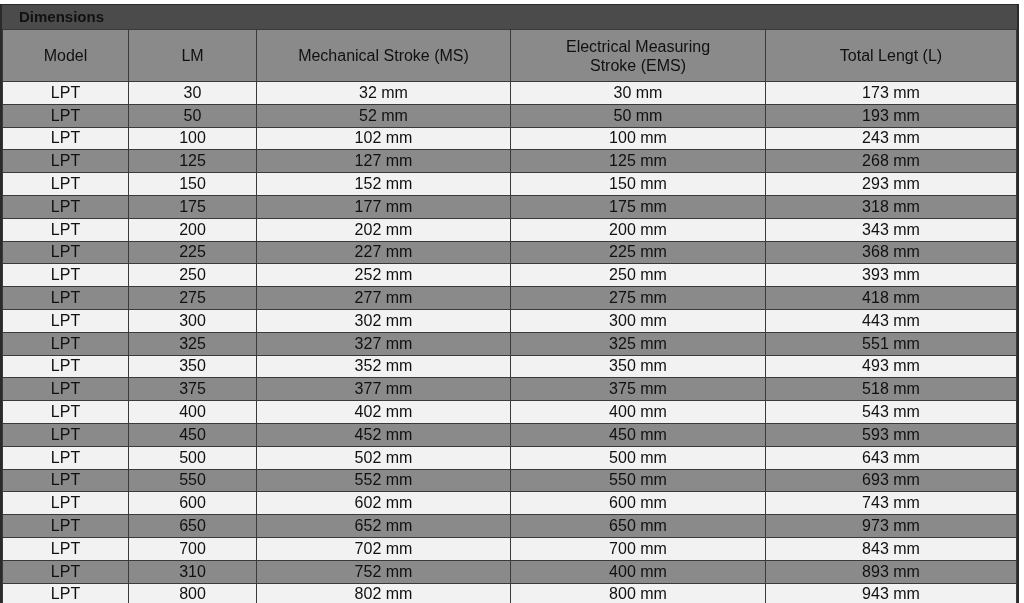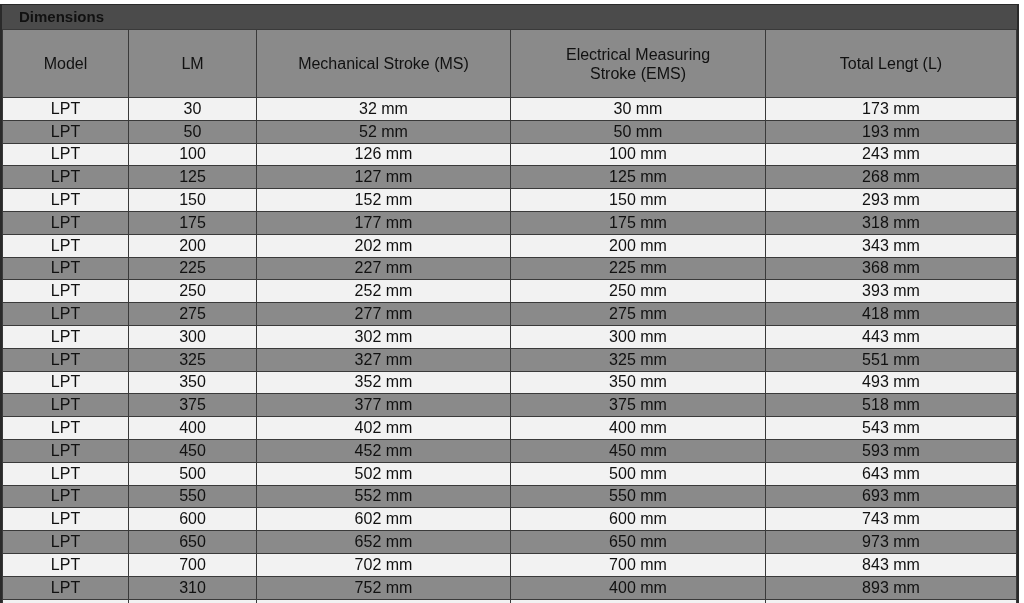--- a/index.html
+++ b/index.html
@@ -27,21 +27,21 @@
         <col style="width:128px">
         <col style="width:254px">
         <col style="width:255px">
         <col>
     </colgroup>
     <thead>
       <tr>
         <th>Model</th>
         <th>LM</th>
         <th>Mechanical Stroke (MS)</th>
-        <th style="padding:12px 30px;text-align:center;">Electrical Measuring Stroke (EMS)</th>
+        <th style="padding:4px 30px;text-align:center;">Electrical Measuring Stroke (EMS)</th>
         <th>Total Lengt (L)</th>
       </tr>
     </thead>
     <tbody id="tbody">
         <tr class="odd">
           <td>LPT</td>
           <td>30</td>
           <td>32 mm</td>
           <td>30 mm</td>
           <td>173 mm</td>
@@ -49,21 +49,21 @@
         <tr class="even">
           <td>LPT</td>
           <td>50</td>
           <td>52 mm</td>
           <td>50 mm</td>
           <td>193 mm</td>
         </tr>
         <tr class="odd">
           <td>LPT</td>
           <td>100</td>
-          <td>126 mm</td>
+          <td>102 mm</td>
           <td>100 mm</td>
           <td>243 mm</td>
         </tr>
         <tr class="even">
           <td>LPT</td>
           <td>125</td>
           <td>127 mm</td>
           <td>125 mm</td>
           <td>268 mm</td>
         </tr>

